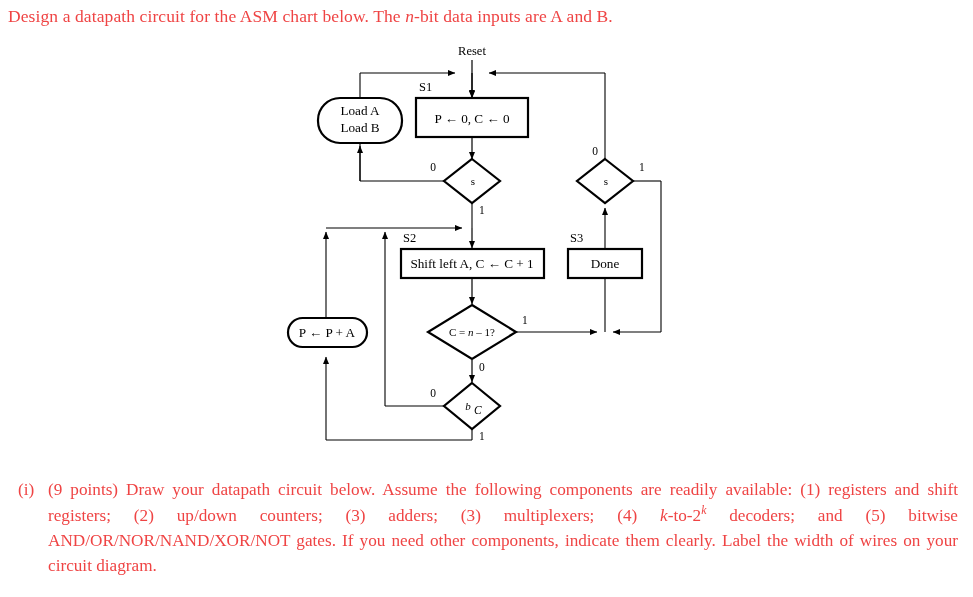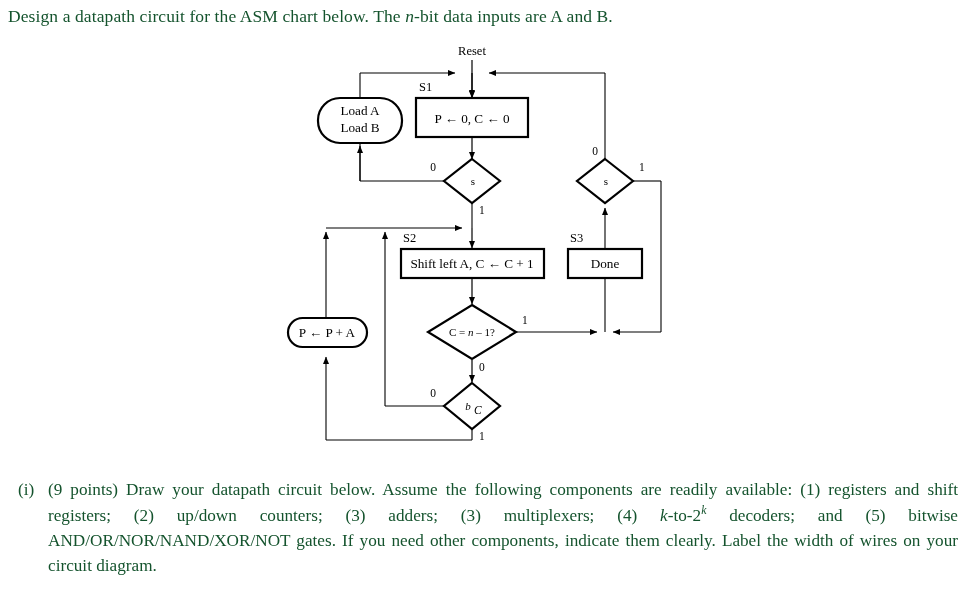--- a/index.html
+++ b/index.html
@@ -6,21 +6,21 @@
     margin: 0;
     padding: 0;
     background: #ffffff;
   }
   #page {
     position: relative;
     width: 973px;
     height: 597px;
     background: #ffffff;
     font-family: "Liberation Serif", "DejaVu Serif", serif;
-    color: #14532d;
+    color: #ef4444;
     overflow: hidden;
   }
 
   
   .prose-top {
     position: absolute;
     left: 8px;
     top: 4px;
     width: 950px;
     font-size: 17.5px;

